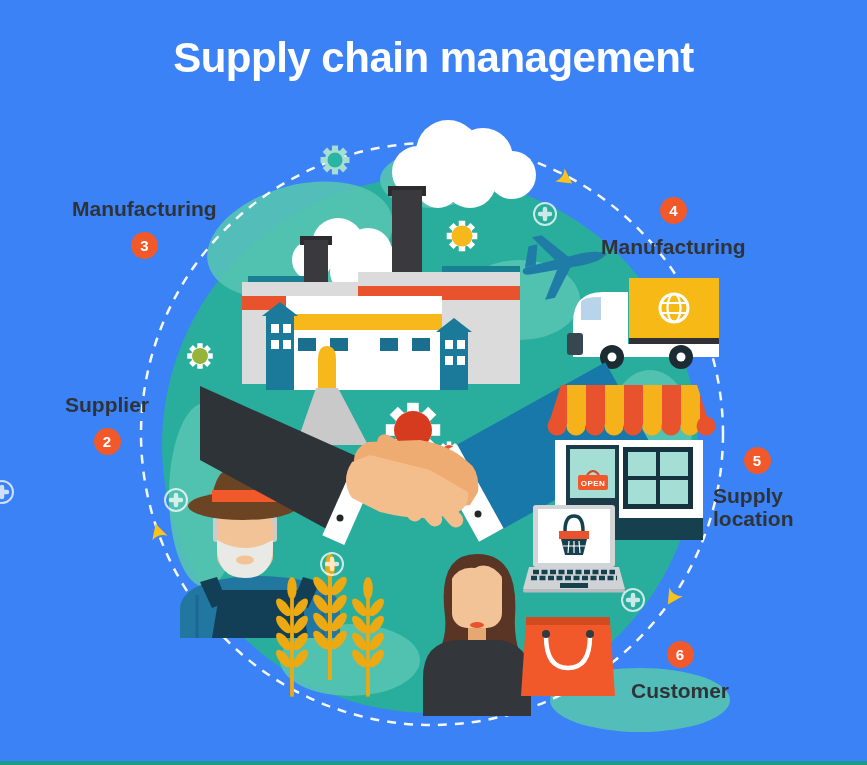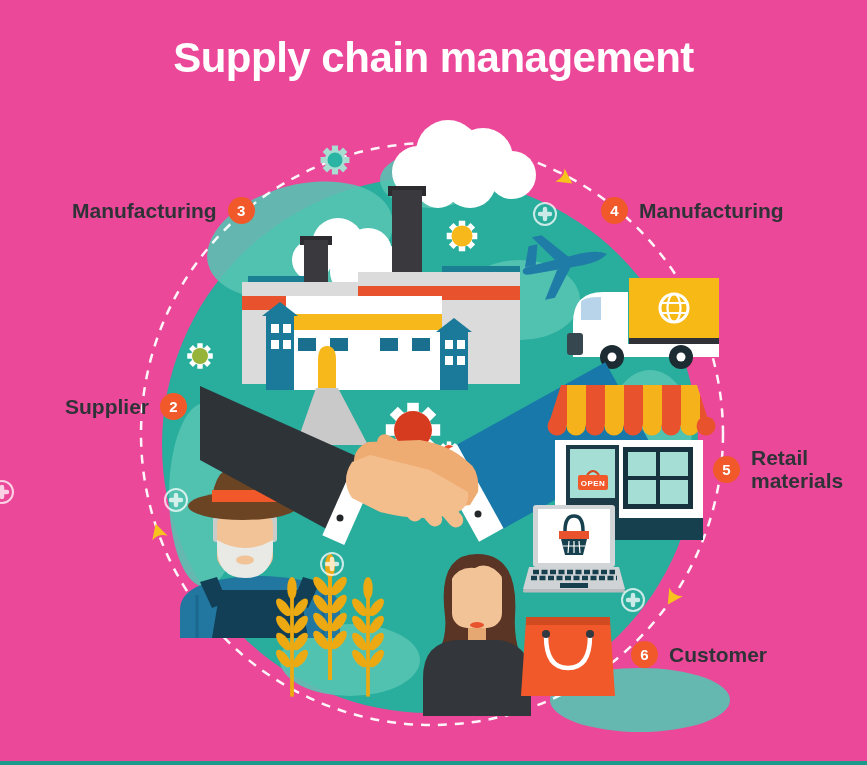--- a/index.html
+++ b/index.html
@@ -1,28 +1,28 @@
 <!DOCTYPE html>
 <html><head>
 <meta charset="utf-8">
 <style>
   html,body{margin:0;padding:0;background:#2ab4a3;}
   .canvas{
     position:relative;width:867px;height:765px;overflow:hidden;
-    background:#ec4899;font-family:"Liberation Sans",sans-serif;
+    background:#3b82f6;font-family:"Liberation Sans",sans-serif;
   }
   .title{
     position:absolute;top:34px;left:0;width:100%;margin:0;
     text-align:center;font-size:42px;font-weight:700;color:#ffffff;
     letter-spacing:-0.5px;
   }
   .illustration{position:absolute;left:0;top:0;width:867px;height:765px;}
   .step-label{
     position:absolute;display:flex;align-items:center;gap:11px;
-    color:#2f3337;font-size:21px;font-weight:600;white-space:nowrap;
+    color:#2f3337;font-size:21px;font-weight:600;white-space:nowrap;flex-direction:column;
   }
   .badge{
     width:27px;height:27px;border-radius:50%;background:#f1592a;color:#ffffff;
     font-size:15px;font-weight:700;display:flex;align-items:center;
     justify-content:center;flex:0 0 27px;
   }
   .two-line{white-space:normal;width:88px;line-height:1.08;}
   .s3{left:72px;top:197px;}
   .s4{left:601px;top:197px;}
   .s2{left:38px;top:393px;margin-left:27px;}
@@ -327,21 +327,21 @@
     <span class="badge">3</span>
   </div>
 
   <div class="step-label s4">
     <span class="badge">4</span>
     <span>Manufacturing</span>
   </div>
 
   <div class="step-label s5">
     <span class="badge">5</span>
-    <span class="two-line">Retail materials</span>
+    <span class="two-line">Supply location</span>
   </div>
 
   <div class="step-label s6">
     <span class="badge">6</span>
     <span>Customer</span>
   </div>
 
   <div class="bottom-edge"></div>
 </div>
 

